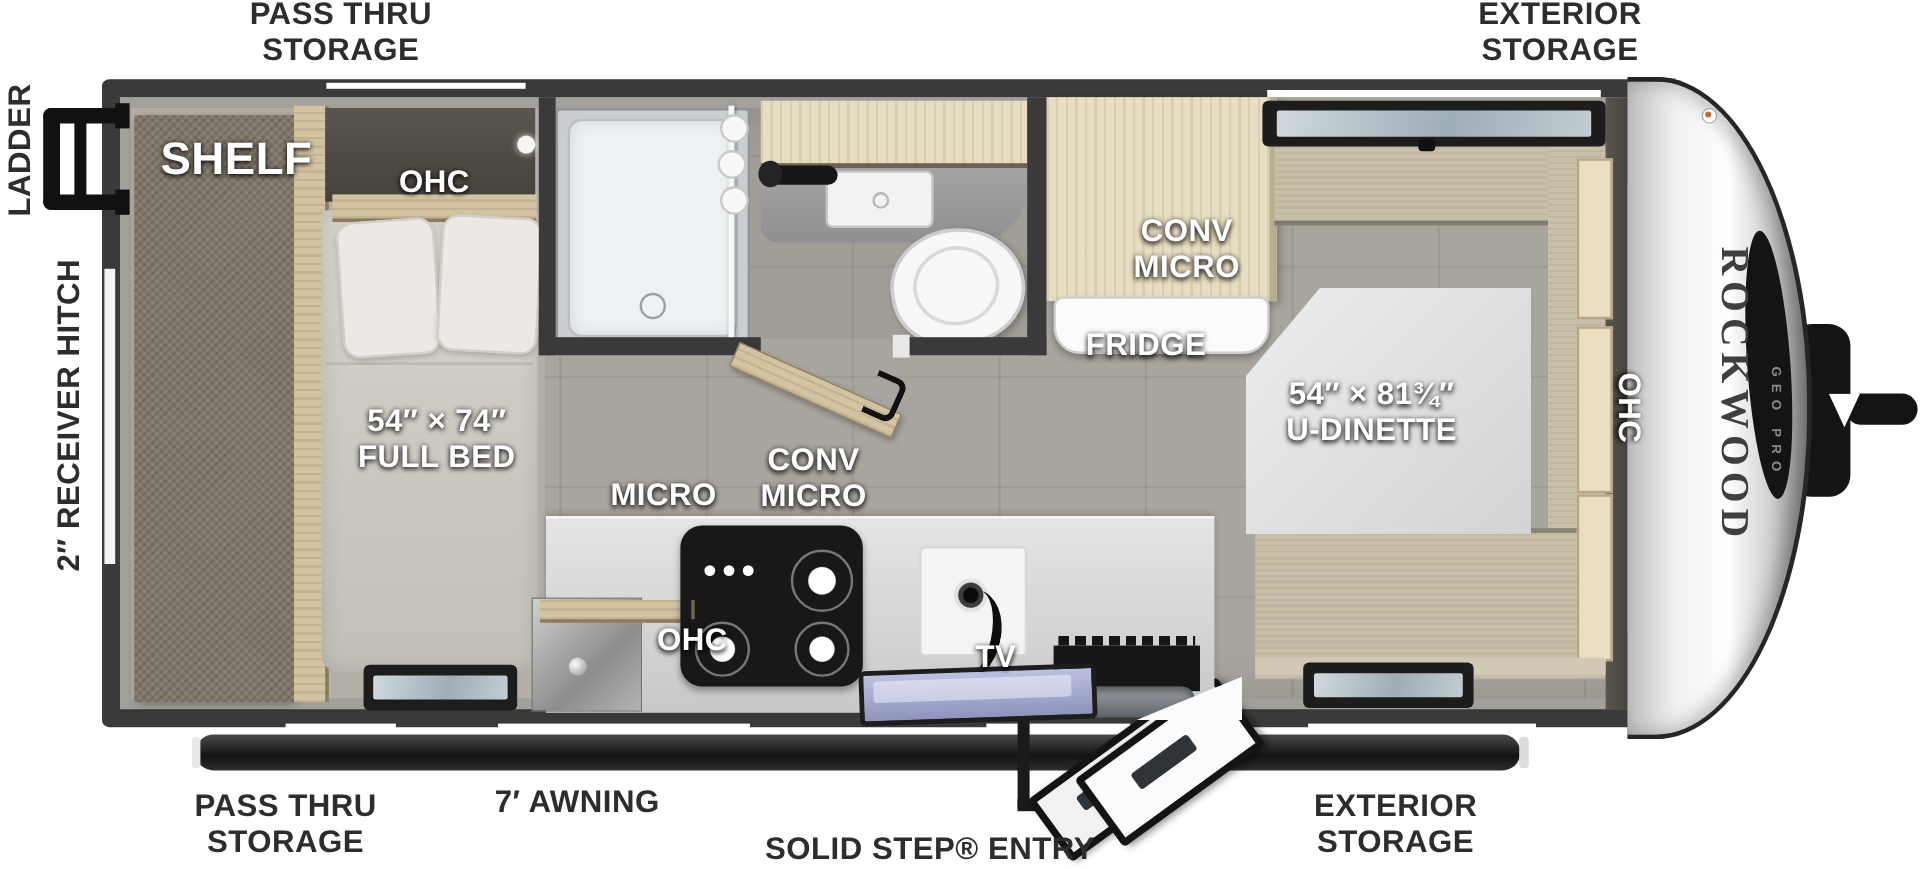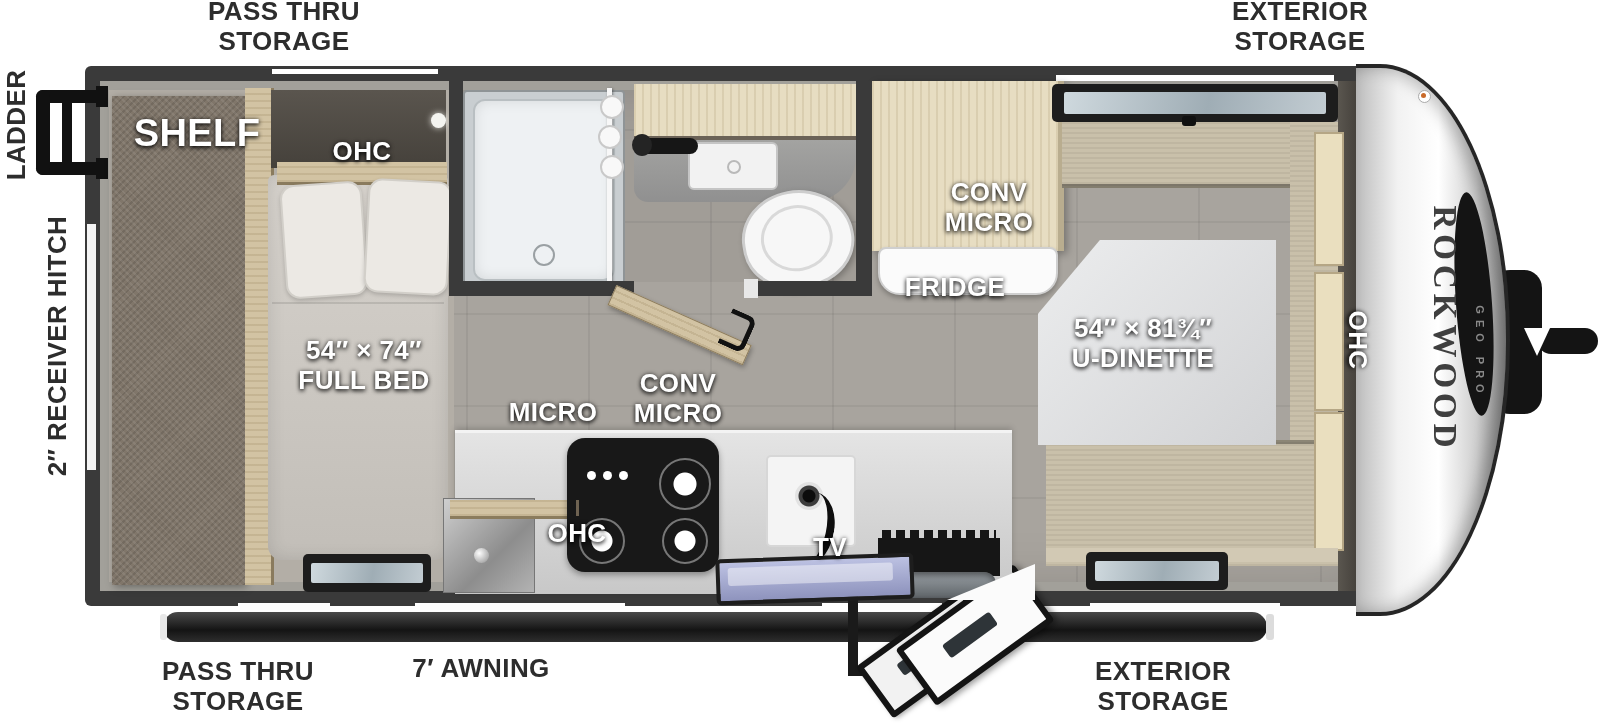--- a/index.html
+++ b/index.html
@@ -211,20 +211,21 @@
 
   <div class="lo" style="left:284px;top:26px;">PASS THRU
 STORAGE</div>
   <div class="lo" style="left:1300px;top:26px;">EXTERIOR
 STORAGE</div>
   <div class="lo rot" style="left:16px;top:125px;">LADDER</div>
   <div class="lo rot" style="left:57px;top:346px;">2″ RECEIVER HITCH</div>
   <div class="lo" style="left:238px;top:686px;">PASS THRU
 STORAGE</div>
   <div class="lo" style="left:481px;top:668px;">7′ AWNING</div>
+  <div class="lo" style="left:775px;top:707px;">SOLID STEP® ENTRY</div>
   <div class="lo" style="left:1163px;top:686px;">EXTERIOR
 STORAGE</div>
 
   <div class="li big" style="left:197px;top:133px;">SHELF</div>
   <div class="li" style="left:362px;top:151px;">OHC</div>
   <div class="li" style="left:364px;top:365px;">54″ × 74″
 FULL BED</div>
   <div class="li" style="left:553px;top:412px;">MICRO</div>
   <div class="li" style="left:678px;top:398px;">CONV
 MICRO</div>

